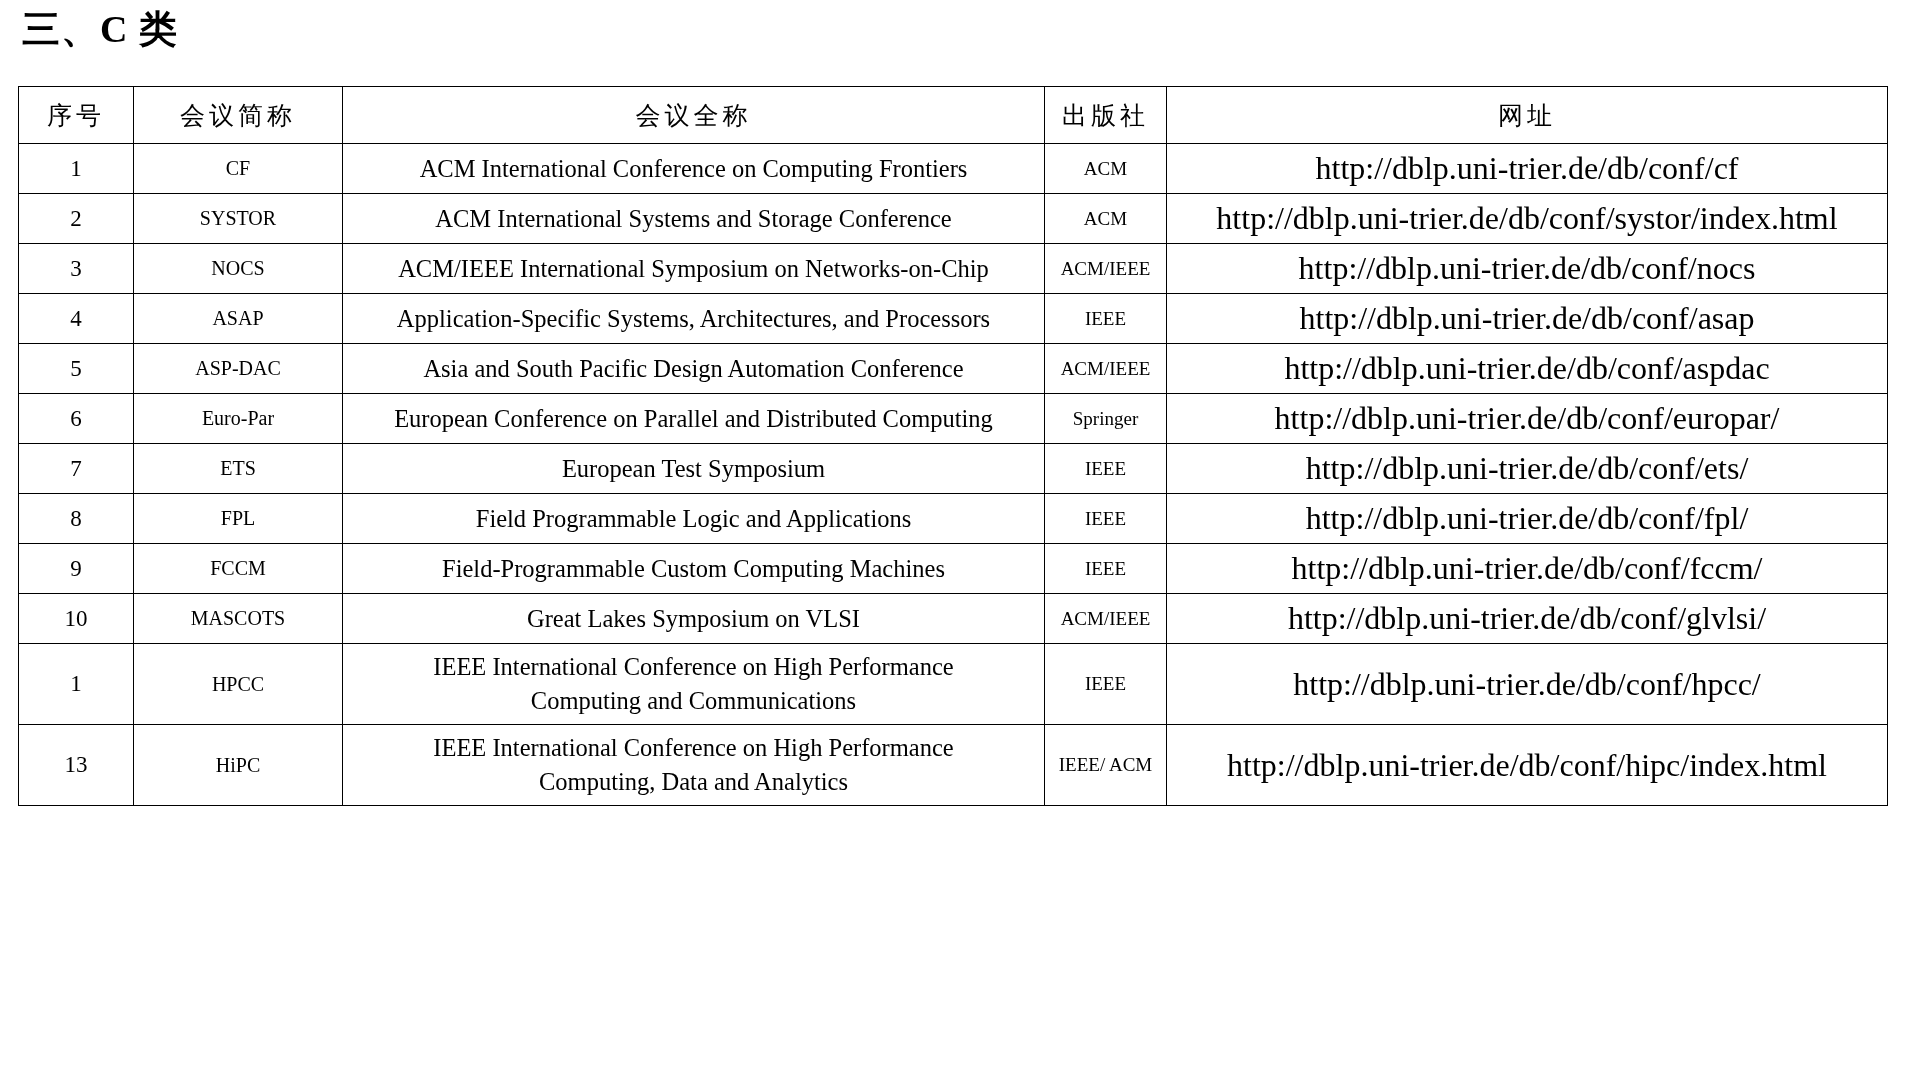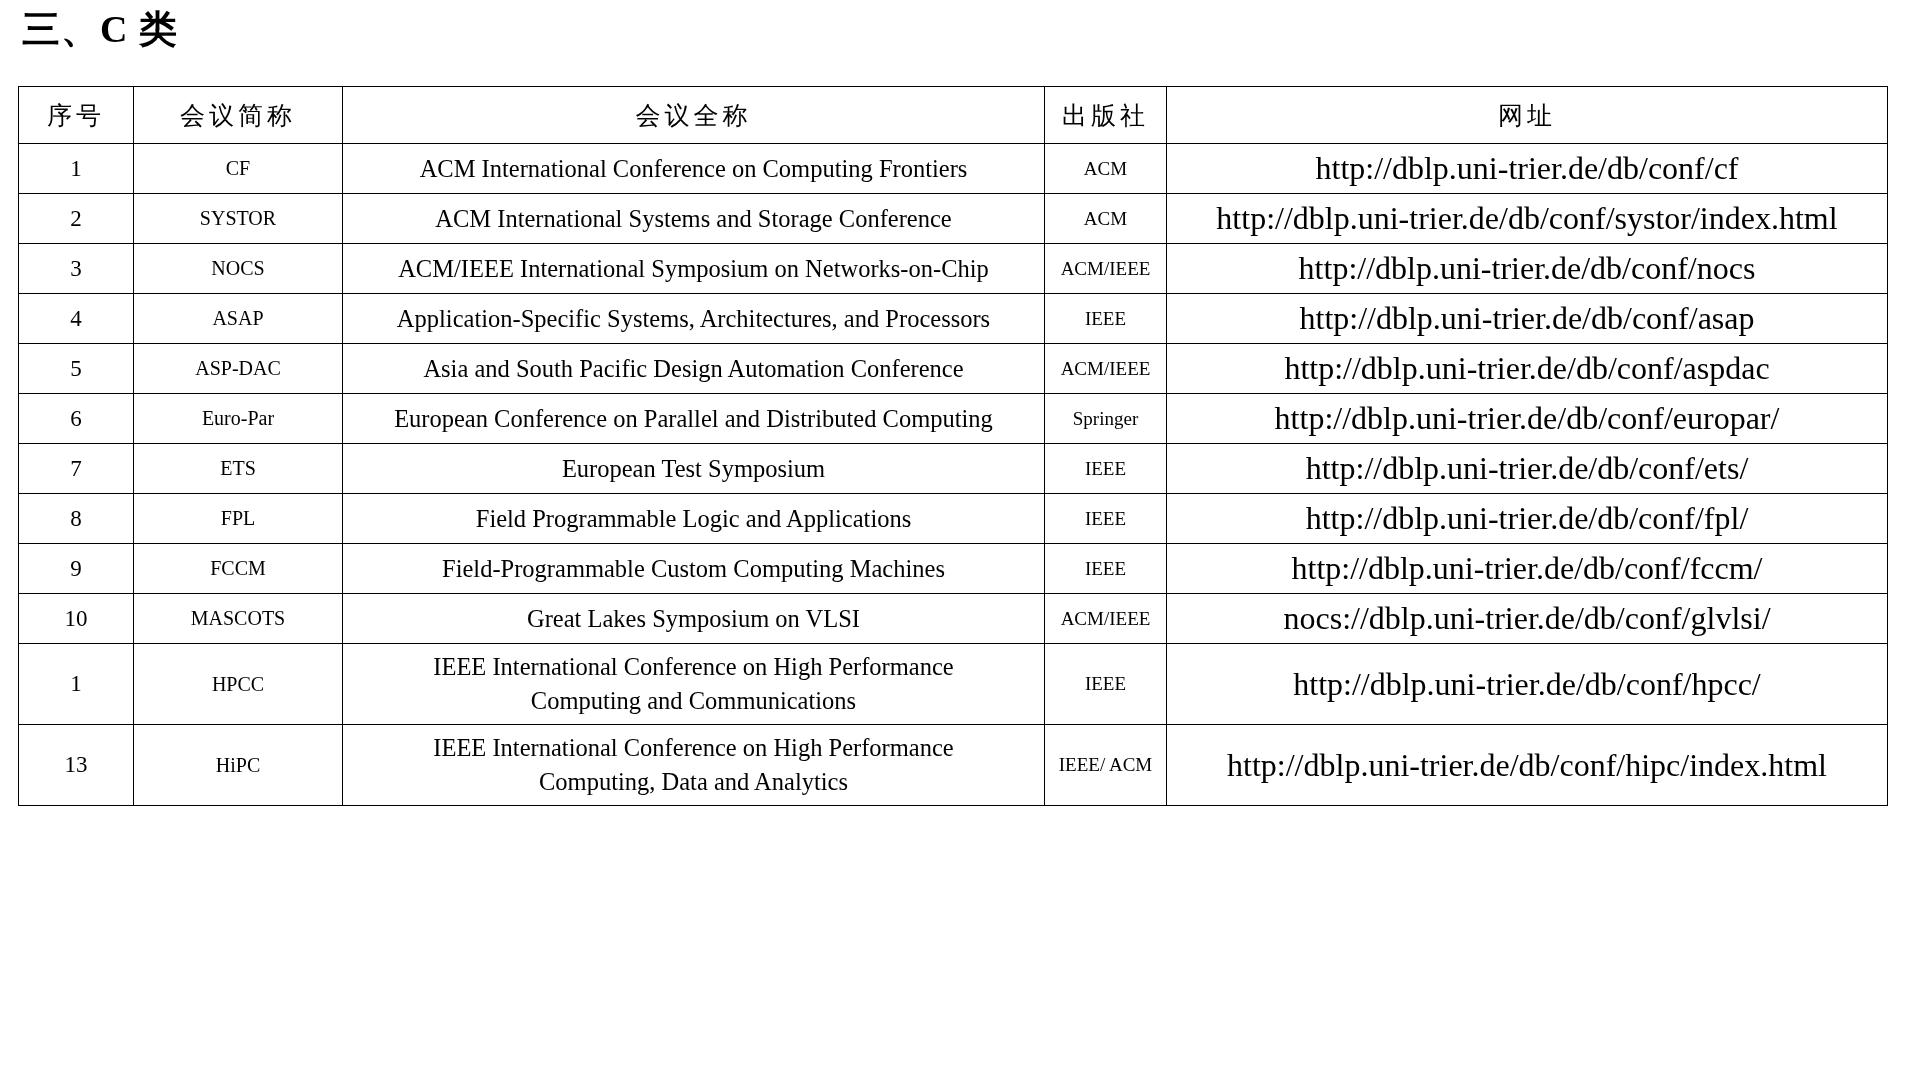--- a/index.html
+++ b/index.html
@@ -210,21 +210,21 @@
             <td class="pub">IEEE</td>
             <td class="url">http://dblp.uni-trier.de/db/conf/fccm/</td>
           </tr>
           <tr>
             <td class="idx">10</td>
             <td class="abbr">MASCOTS</td>
             <td class="full">
               <span class="full-line">Great Lakes Symposium on VLSI</span>
             </td>
             <td class="pub">ACM/IEEE</td>
-            <td class="url">nocs://dblp.uni-trier.de/db/conf/glvlsi/</td>
+            <td class="url">http://dblp.uni-trier.de/db/conf/glvlsi/</td>
           </tr>
           <tr class="tall">
             <td class="idx">1</td>
             <td class="abbr">HPCC</td>
             <td class="full">
               <span class="full-line">IEEE International Conference on High Performance</span>
               <span class="full-line">Computing and Communications</span>
             </td>
             <td class="pub">IEEE</td>
             <td class="url">http://dblp.uni-trier.de/db/conf/hpcc/</td>

